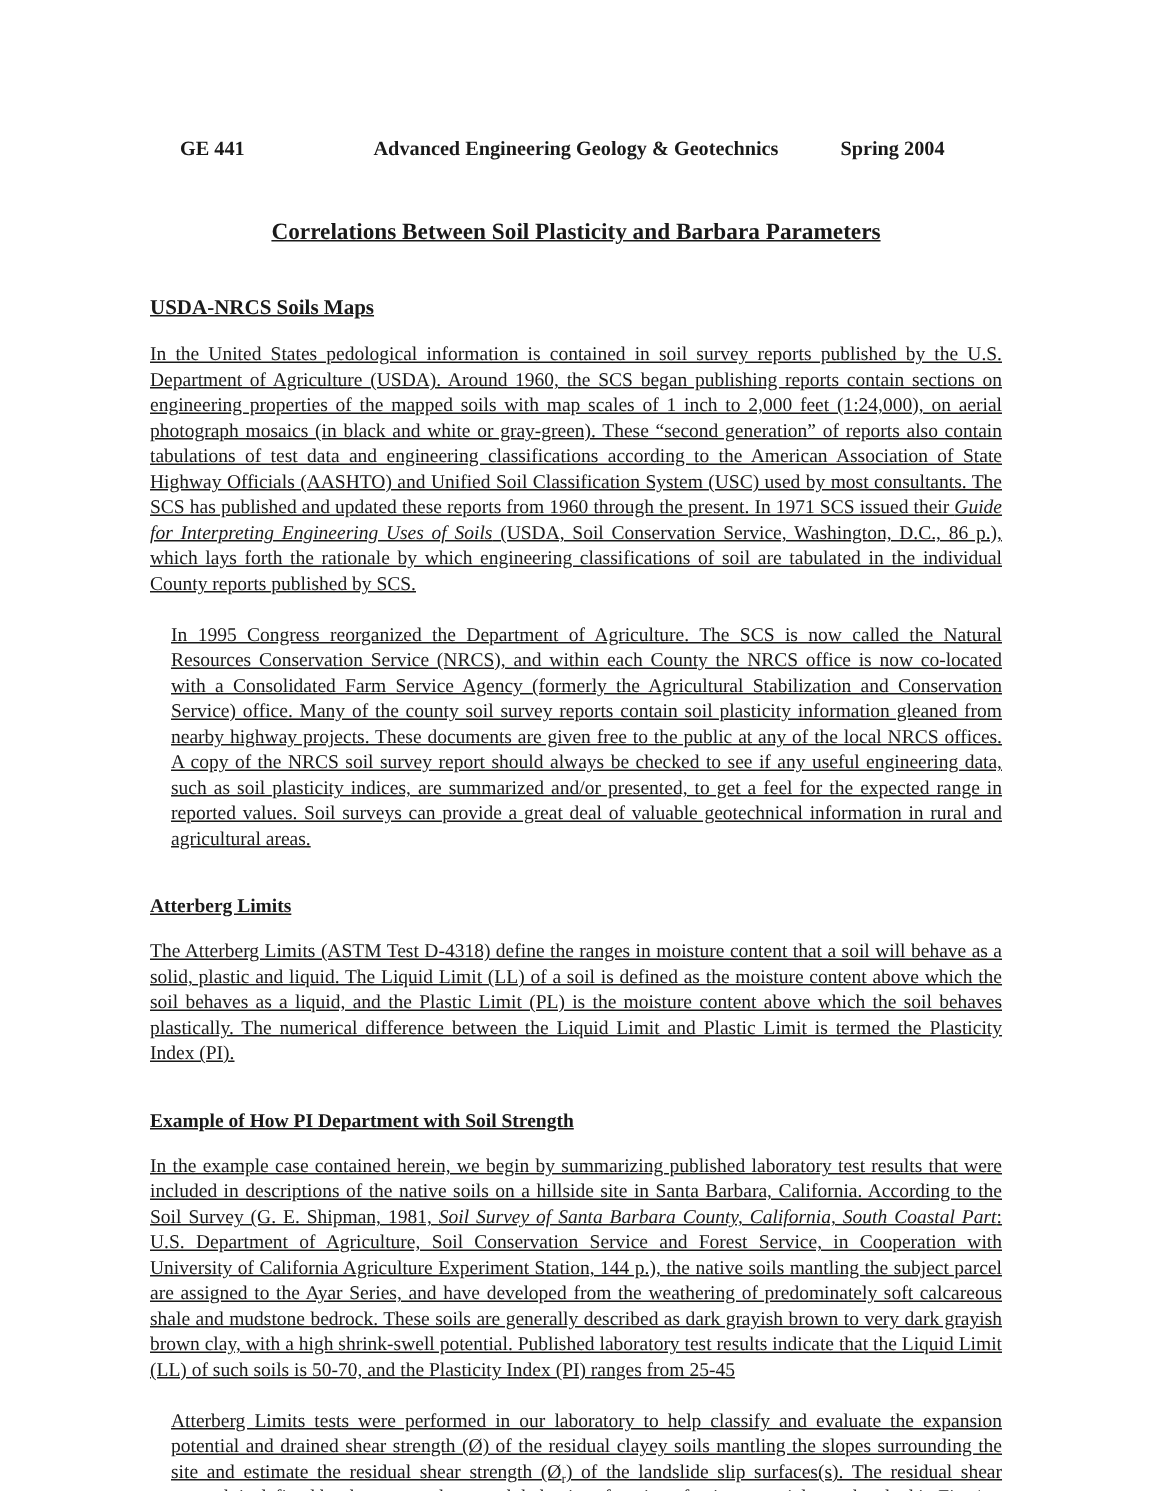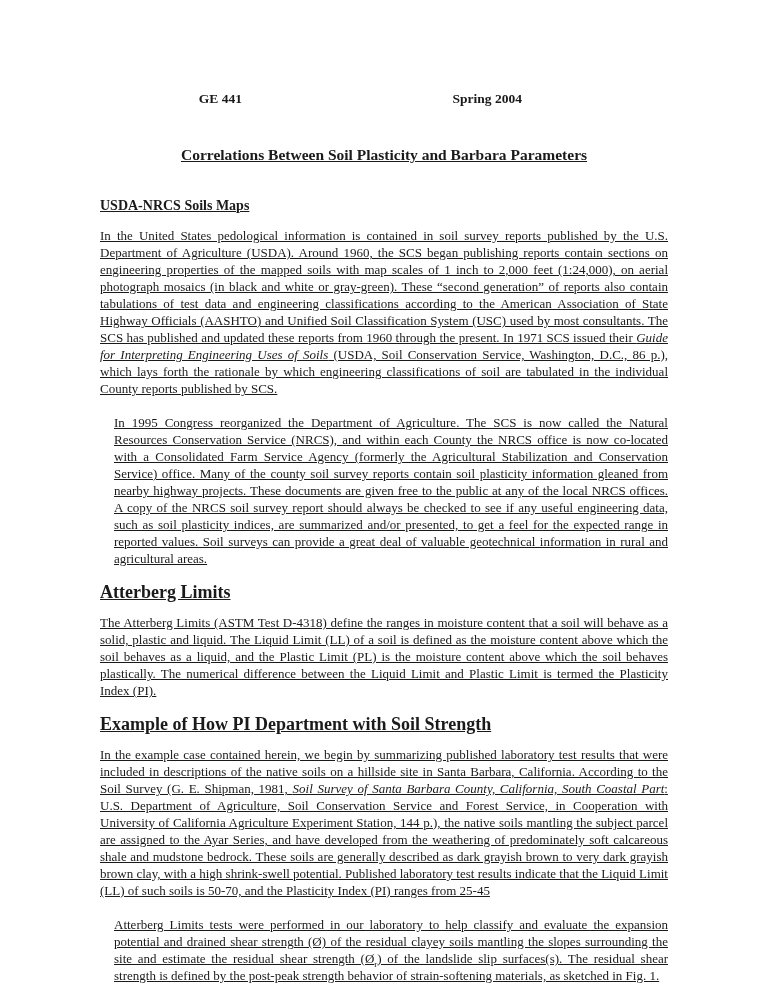--- a/index.html
+++ b/index.html
@@ -23,42 +23,42 @@
     width: 568px;
   }
   .doc-header {
     display: grid;
     grid-template-columns: 1fr 2fr 1fr;
     margin-top: 90px;
     font-weight: bold;
     font-size: 13.5px;
     line-height: 17px;
   }
-  .doc-header .left   { text-align: right;  padding-left: 20px; white-space: nowrap; }
+  .doc-header .left   { text-align: left;  padding-left: 20px; white-space: nowrap; }
   .doc-header .center { text-align: center; white-space: nowrap; }
-  .doc-header .right  { text-align: right; padding-right: 4px; white-space: nowrap; }
+  .doc-header .right  { text-align: center; padding-right: 4px; white-space: nowrap; }
   .doc-title {
     margin-top: 38px;
     text-align: center;
     font-weight: bold;
     font-size: 15.5px;
     line-height: 19px;
     text-decoration: underline;
   }
   .section-heading {
     margin-top: 33px;
     font-weight: bold;
     font-size: 14px;
     line-height: 17px;
     text-decoration: underline;
   }
   .sub-heading {
-    margin-top: 17px;
+    margin-top: 28px;
     font-weight: bold;
-    font-size: 18px;
+    font-size: 13px;
     line-height: 17px;
     text-decoration: underline;
   }
   p.body-para {
     margin: 13px 0 0 0;
     font-size: 13px;
     line-height: 17px;
     text-align: justify;
     text-decoration: underline;
   }
@@ -70,20 +70,21 @@
   sub { font-size: 9px; line-height: 0; }
 </style>
 </head>
 <body>
 
 <div class="page">
   <div class="content">
 
     <div class="doc-header">
       <span class="left">GE 441</span>
+      <span class="center">Advanced Engineering Geology &amp; Geotechnics</span>
       <span class="right">Spring 2004</span>
     </div>
 
     <div class="doc-title">Correlations Between Soil Plasticity and Barbara Parameters</div>
 
     <div class="section-heading">USDA-NRCS Soils Maps</div>
 
     <p class="body-para"><span>In the United States pedological information is contained in soil survey reports published by the U.S. Department of Agriculture (USDA).  Around 1960, the SCS began publishing reports contain sections on engineering properties of the mapped soils with map scales of 1 inch to 2,000 feet (1:24,000), on aerial photograph mosaics (in black and white or gray-green).  These “second generation” of reports also contain tabulations of test data and engineering classifications according to the American Association of State Highway Officials (AASHTO) and Unified Soil Classification System (USC) used by most consultants.  The SCS has published and updated these reports from 1960 through the present.  In 1971 SCS issued their </span><em>Guide for Interpreting Engineering Uses of Soils</em><span> (USDA, Soil Conservation Service, Washington, D.C., 86 p.), which lays forth the rationale by which engineering classifications of soil are tabulated in the individual County reports published by SCS.</span></p>
 
     <p class="body-para">In 1995 Congress reorganized the Department of Agriculture.  The SCS is now called the Natural Resources Conservation Service (NRCS), and within each County the NRCS office is now co-located with a Consolidated Farm Service Agency (formerly the Agricultural Stabilization and Conservation Service) office.  Many of the county soil survey reports contain soil plasticity information gleaned from nearby highway projects.  These documents are given free to the public at any of the local NRCS offices.  A copy of the NRCS soil survey report should always be checked to see if any useful engineering data, such as soil plasticity indices, are summarized and/or presented, to get a feel for the expected range in reported values.  Soil surveys can provide a great deal of valuable geotechnical information in rural and agricultural areas.</p>

